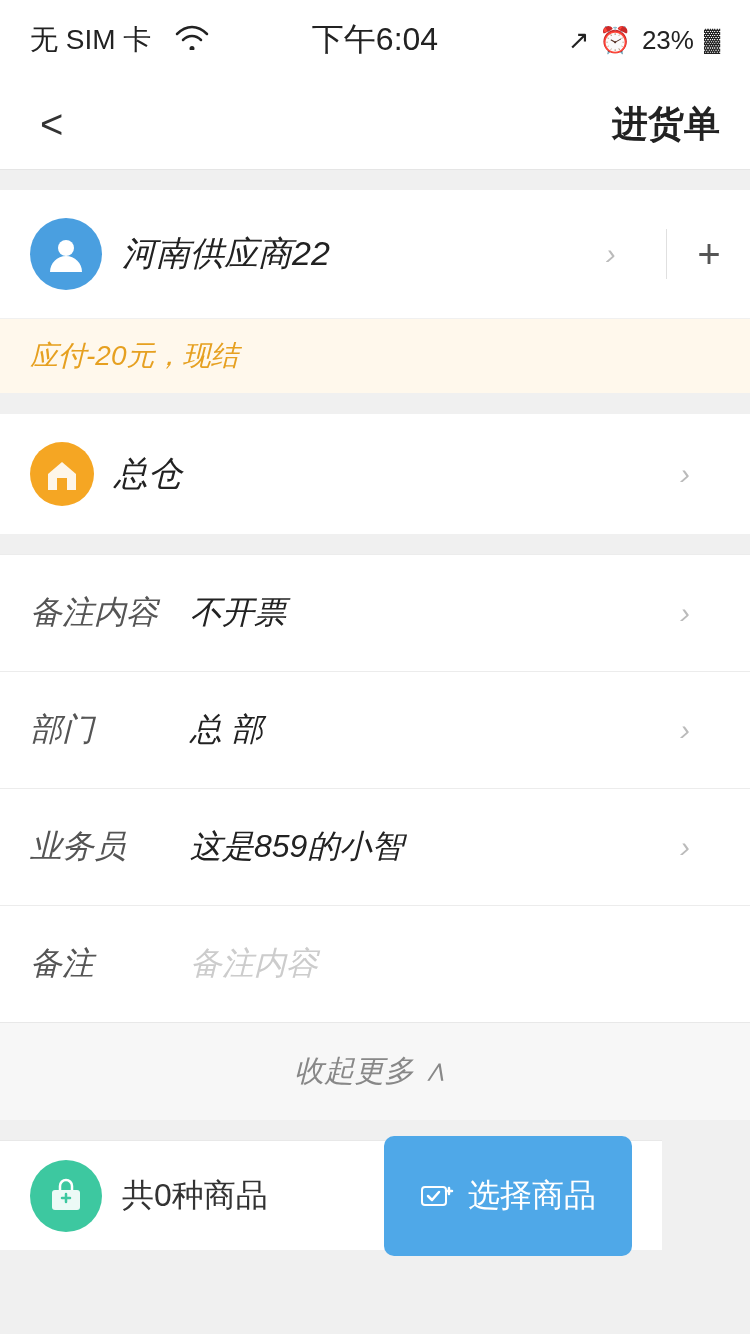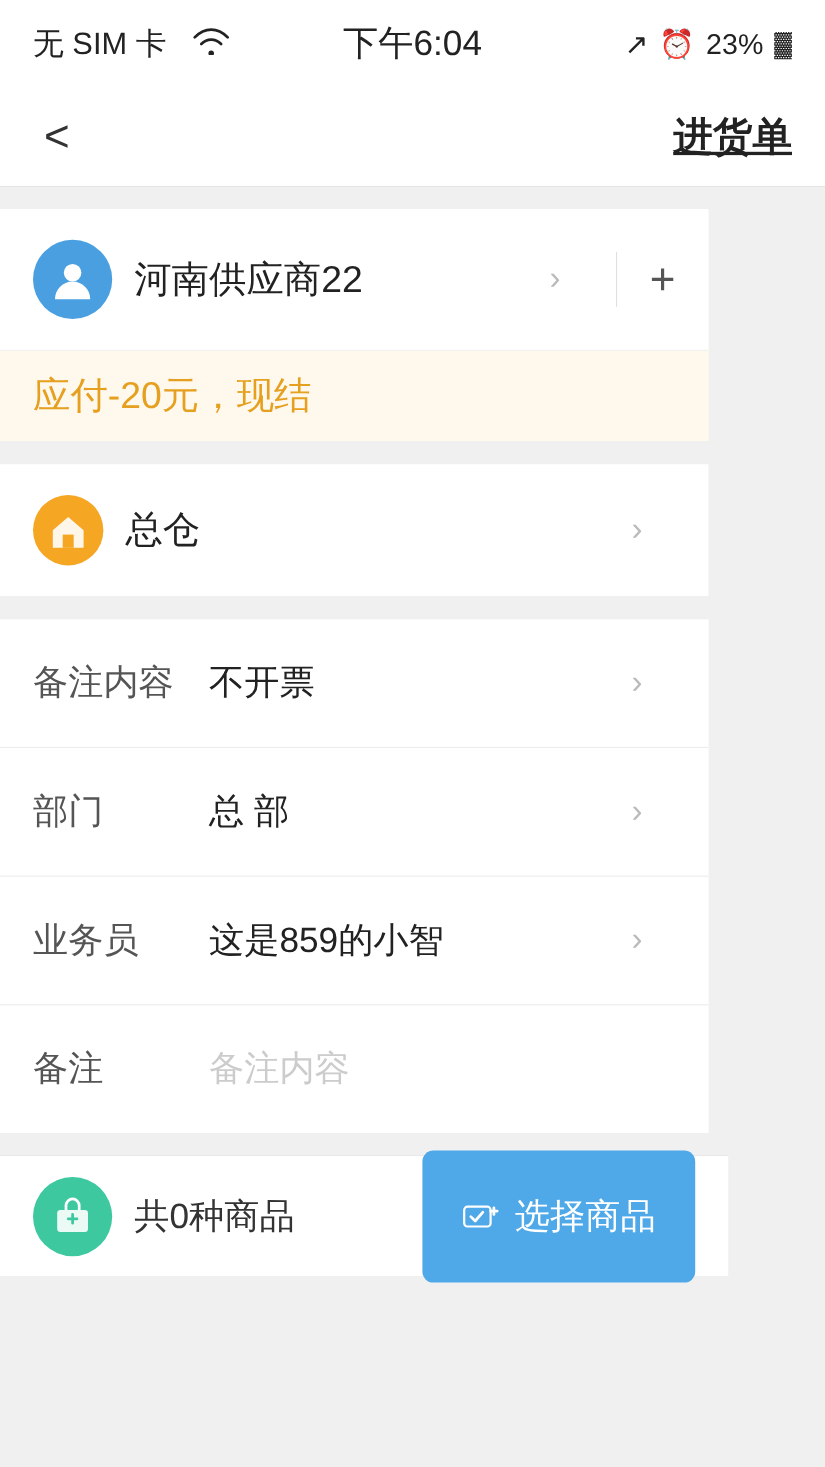--- a/index.html
+++ b/index.html
@@ -59,39 +59,39 @@
     .nav-back {
       font-size: 40px;
       color: #333;
       cursor: pointer;
       padding: 10px;
     }
     .nav-title {
       font-size: 36px;
       font-weight: 600;
       color: #222;
-      text-decoration: underline;
     }
     .nav-action {
       font-size: 32px;
       color: #333;
       cursor: pointer;
     }
 
     
     .section-divider {
       width: 750px;
       height: 20px;
       background: #f0f0f0;
     }
 
     
     .card-section {
       background: #fff;
-      width: 644px;
+      width: 750px;
+      font-style: italic;
     }
 
     
     .supplier-row {
       display: flex;
       align-items: center;
       padding: 28px 30px;
       background: #fff;
       border-bottom: 1px solid #f0f0f0;
     }
@@ -131,21 +131,21 @@
       width: 1px;
       height: 50px;
       background: #e0e0e0;
       margin: 0 20px;
     }
 
     
     .notice-bar {
       background: #fff8ec;
       padding: 18px 30px;
-      font-size: 34px;
+      font-size: 28px;
       color: #e6a020;
     }
 
     
     .warehouse-row {
       display: flex;
       align-items: center;
       padding: 28px 30px;
       background: #fff;
       border-top: 1px solid #f0f0f0;
@@ -339,20 +339,23 @@
     <span class="form-label">业务员</span>
     <span class="form-value">这是859的小智</span>
     <span class="chevron-right">›</span>
   </div>
 
   <div class="form-row">
     <span class="form-label">备注</span>
     <span class="form-value placeholder">备注内容</span>
   </div>
 
+  <div class="collapse-row">
+    <span class="collapse-text">收起更多 ∧</span>
+  </div>
 </div>
 
 <div class="section-divider"></div>
 
 <div class="product-bar">
   <div class="product-icon-bg">
     <svg width="40" height="40" viewBox="0 0 40 40" fill="none">
       <rect x="6" y="14" width="28" height="20" rx="3" fill="#fff" opacity="0.9"></rect>
       <path d="M14 14v-4a6 6 0 0 1 12 0v4" stroke="#fff" stroke-width="2.5" fill="none"></path>
       <path d="M16 22h8M20 18v8" stroke="#3dc8a0" stroke-width="2.5" stroke-linecap="round"></path>

